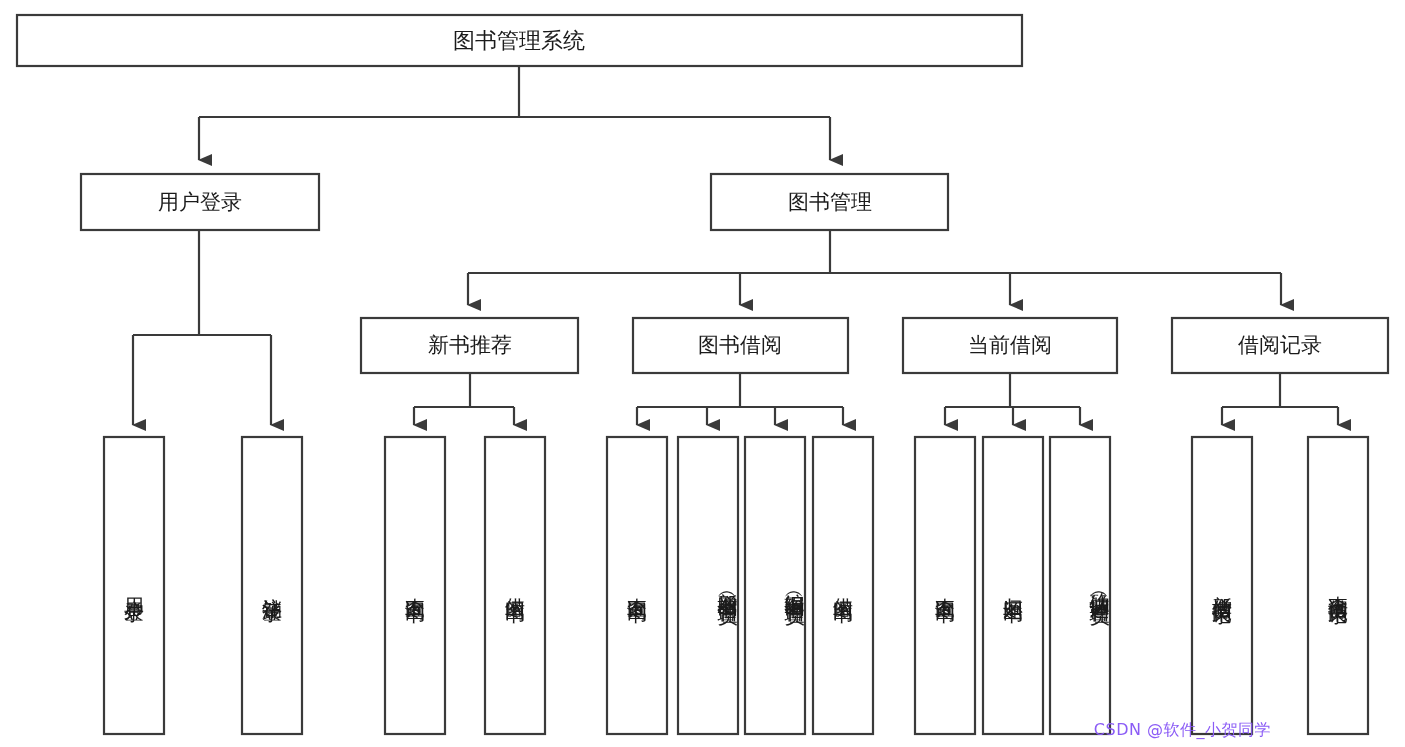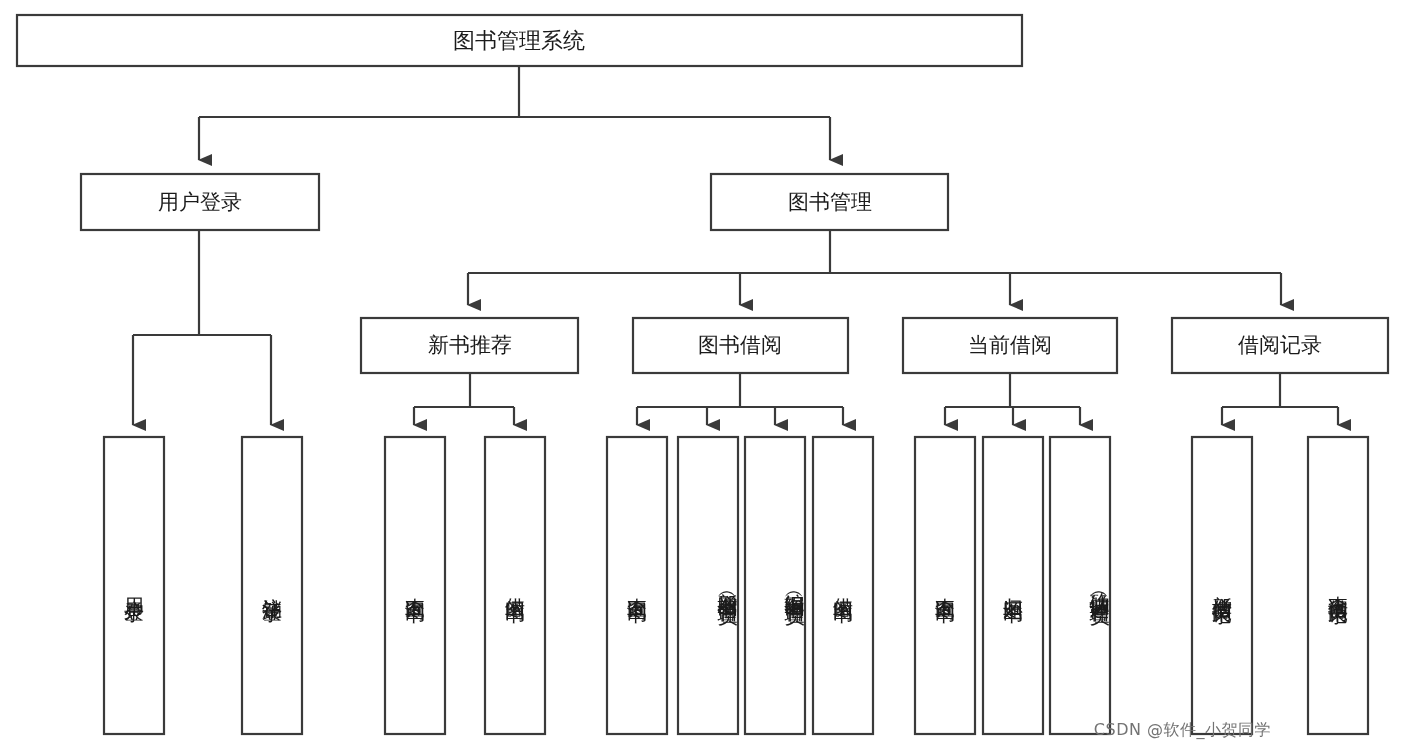--- a/index.html
+++ b/index.html
@@ -72,21 +72,21 @@
     align-items: center;
     justify-content: center;
     pointer-events: none;
   }
   .watermark {
     position: absolute;
     right: 10px;
     bottom: 6px;
     font-family: "DejaVu Sans", "Liberation Sans", sans-serif;
     font-size: 16px;
-    color: #737373;
+    color: #8b5cf6;
     letter-spacing: 0.5px;
     white-space: nowrap;
   }
 </style>
 </head>
 <body>
 
 <div id="diagram-root">
 
   <svg id="tree-svg" viewBox="0 0 1405 747">

